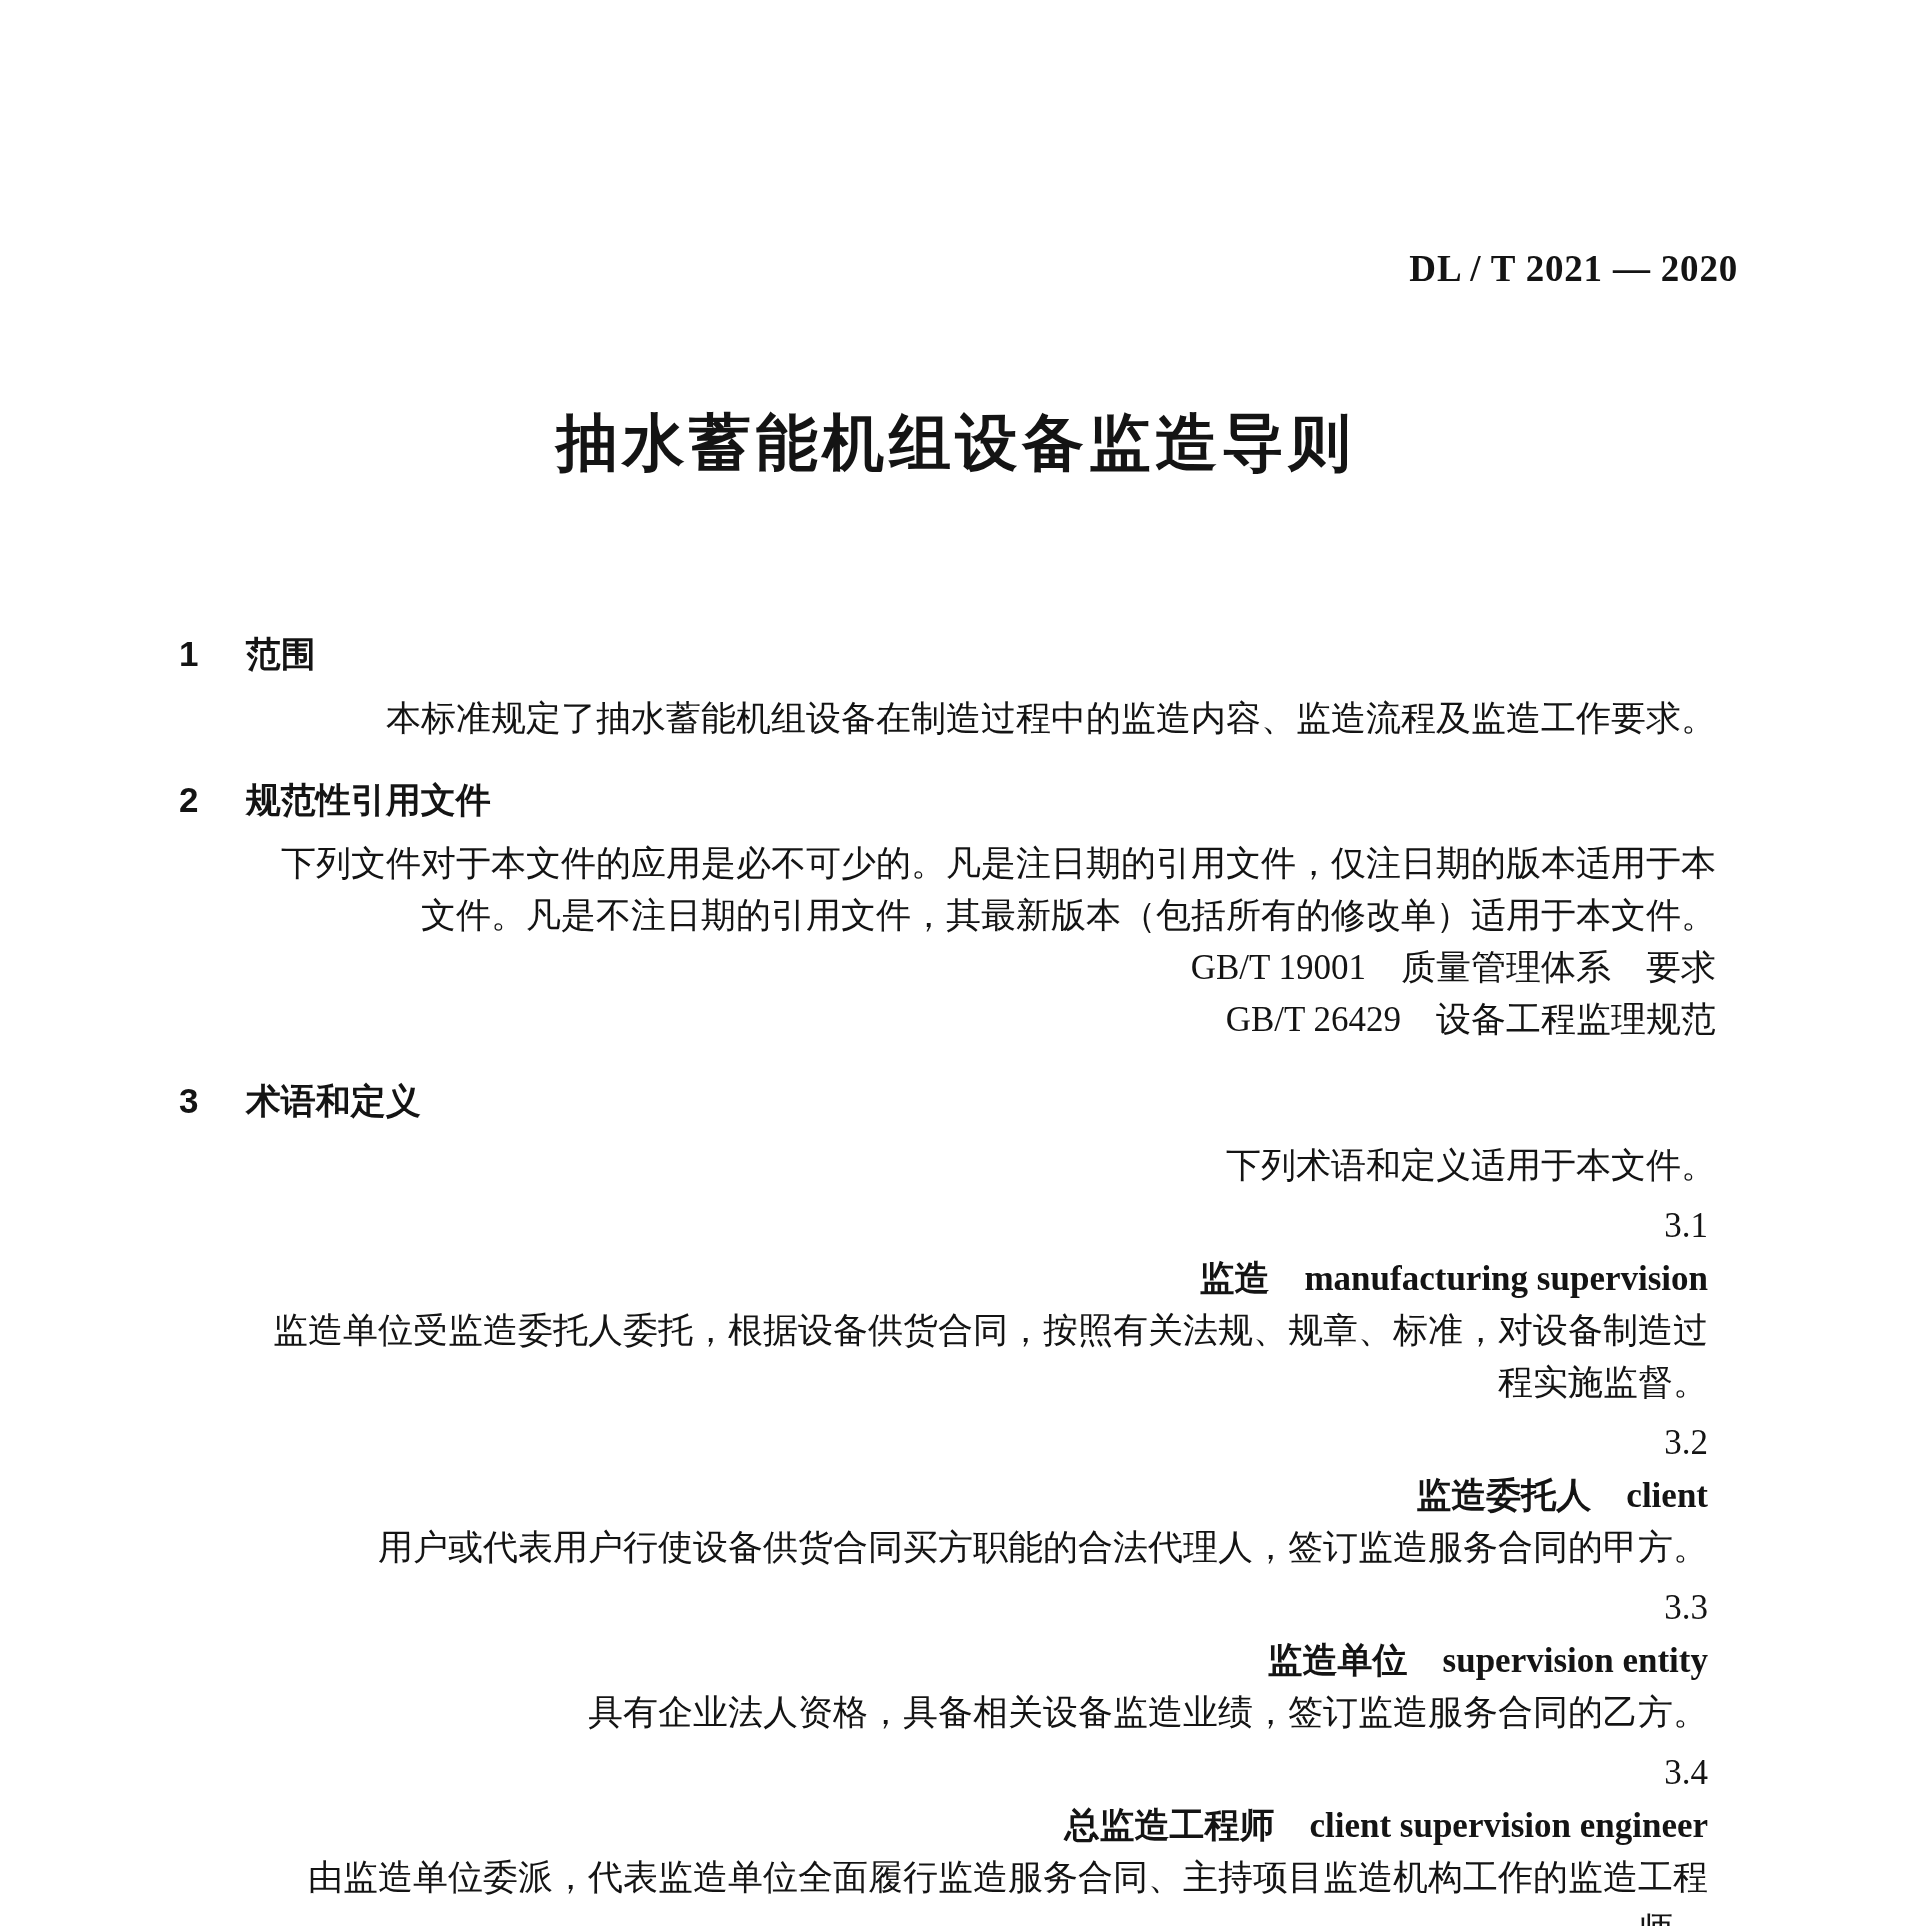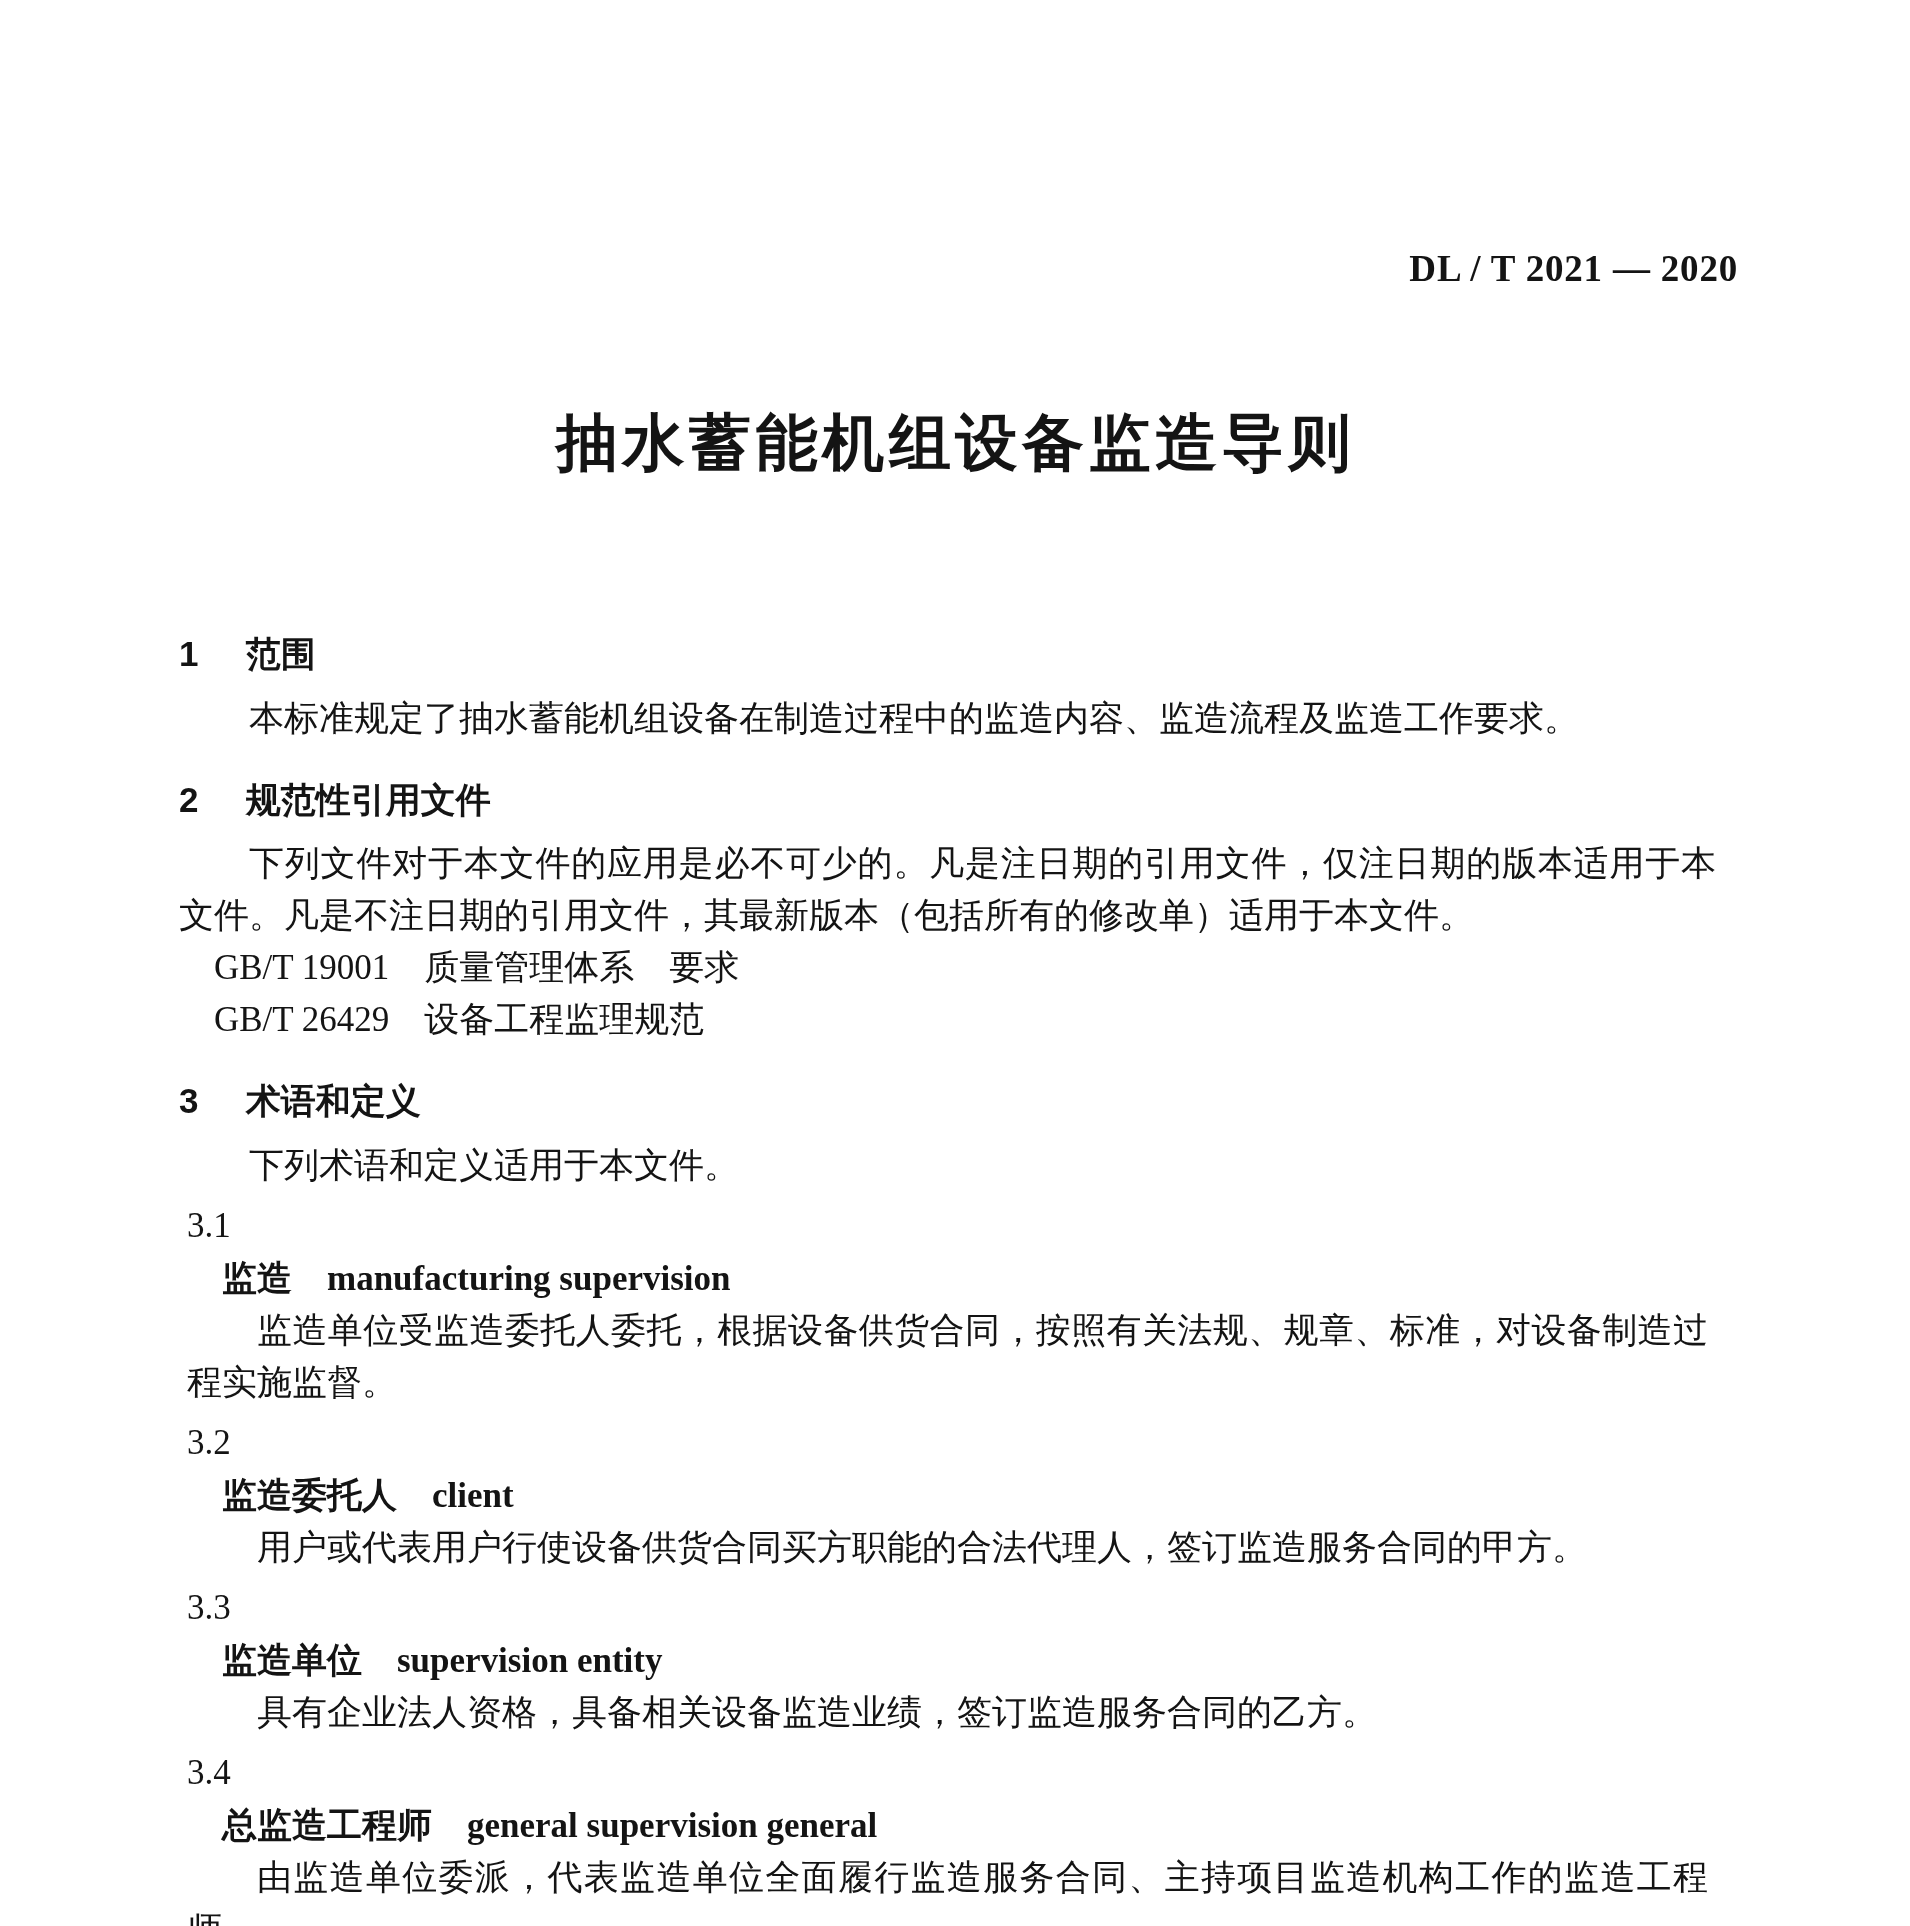--- a/index.html
+++ b/index.html
@@ -23,21 +23,21 @@
     position:absolute;top:410px;left:0;width:100%;
     text-align:center;
     font-family:"Liberation Sans", sans-serif;
     font-weight:bold;font-size:62px;letter-spacing:4.6px;
     line-height:65px;
   }
   
   .content{
     position:absolute;top:614px;left:179px;width:1537px;
   }
-  .content p{margin:0;}
+  .content p{margin:0;text-align:right;}
   .sec-h{
     margin:27px 0 11.6px 0;
     font-family:"Liberation Sans", sans-serif;
     font-weight:bold;font-size:35px;line-height:55px;
   }
   .sec-h.first{margin-top:12px;}
   .sec-num{display:inline-block;margin-right:1.35em;}
   .body{
     font-size:35px;line-height:52px;
     text-align:justify;text-indent:2em;
@@ -100,20 +100,20 @@
     </div>
 
     <div class="term">
       <p class="tnum">3.3</p>
       <p class="tname"><span class="zh">监造单位</span><span class="en">supervision entity</span></p>
       <p class="body">具有企业法人资格，具备相关设备监造业绩，签订监造服务合同的乙方。</p>
     </div>
 
     <div class="term">
       <p class="tnum">3.4</p>
-      <p class="tname"><span class="zh">总监造工程师</span><span class="en">general supervision general</span></p>
+      <p class="tname"><span class="zh">总监造工程师</span><span class="en">client supervision engineer</span></p>
       <p class="body">由监造单位委派，代表监造单位全面履行监造服务合同、主持项目监造机构工作的监造工程师。</p>
     </div>
 
   </div>
 
 </div>
 
 
 </body></html>

